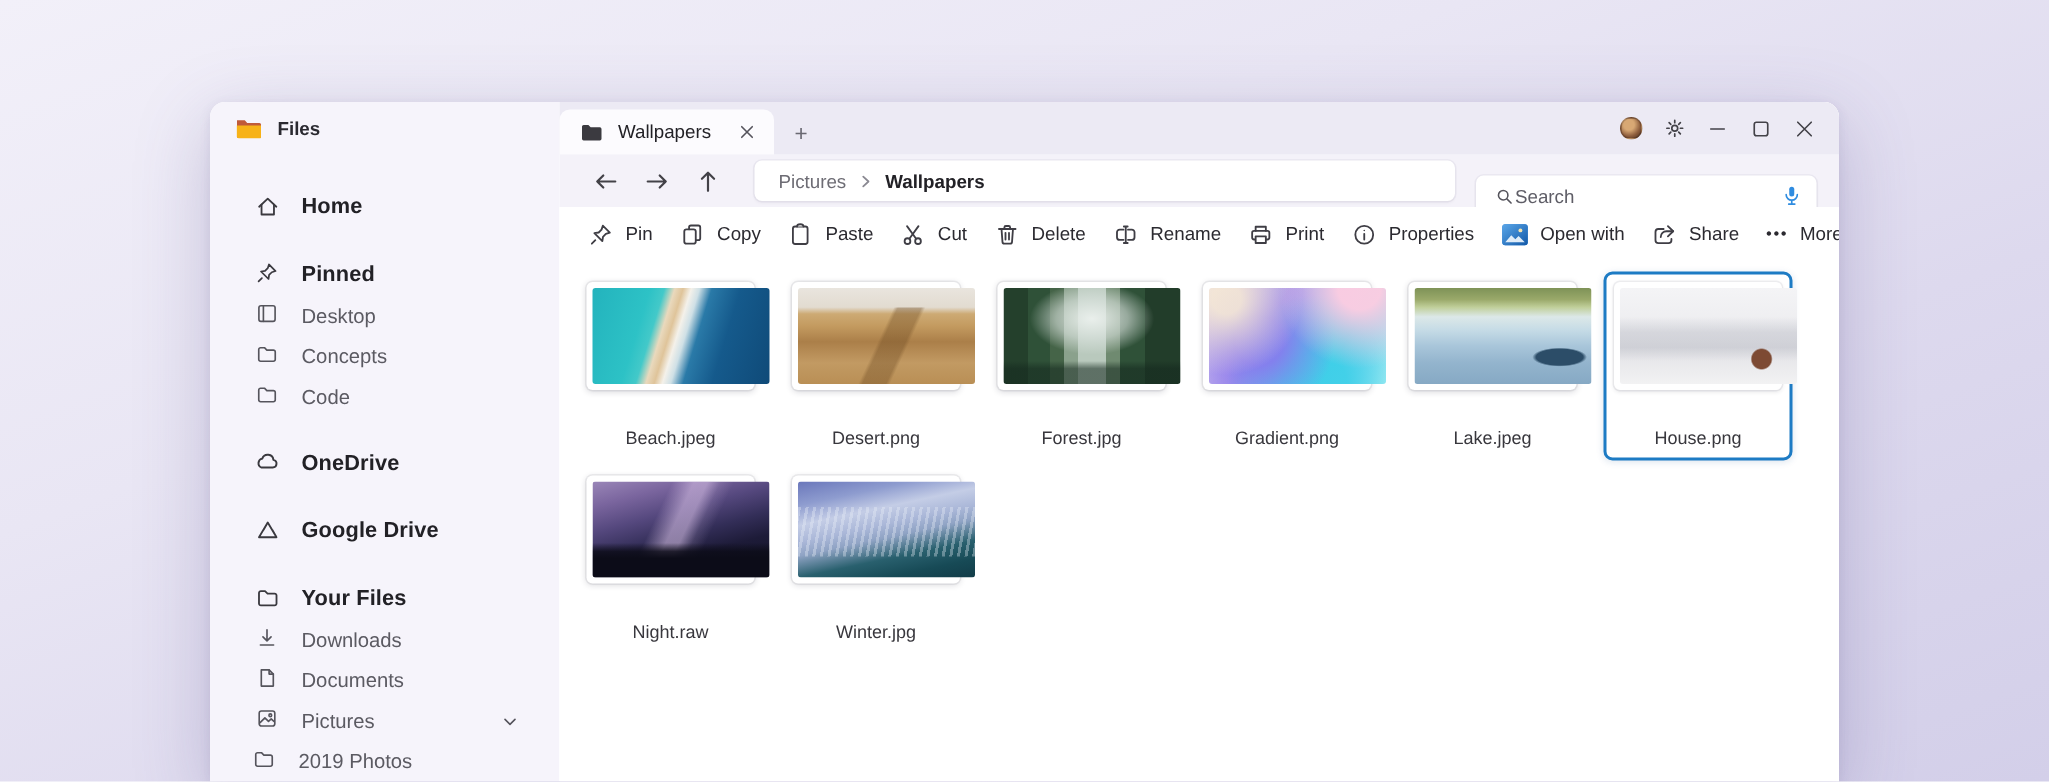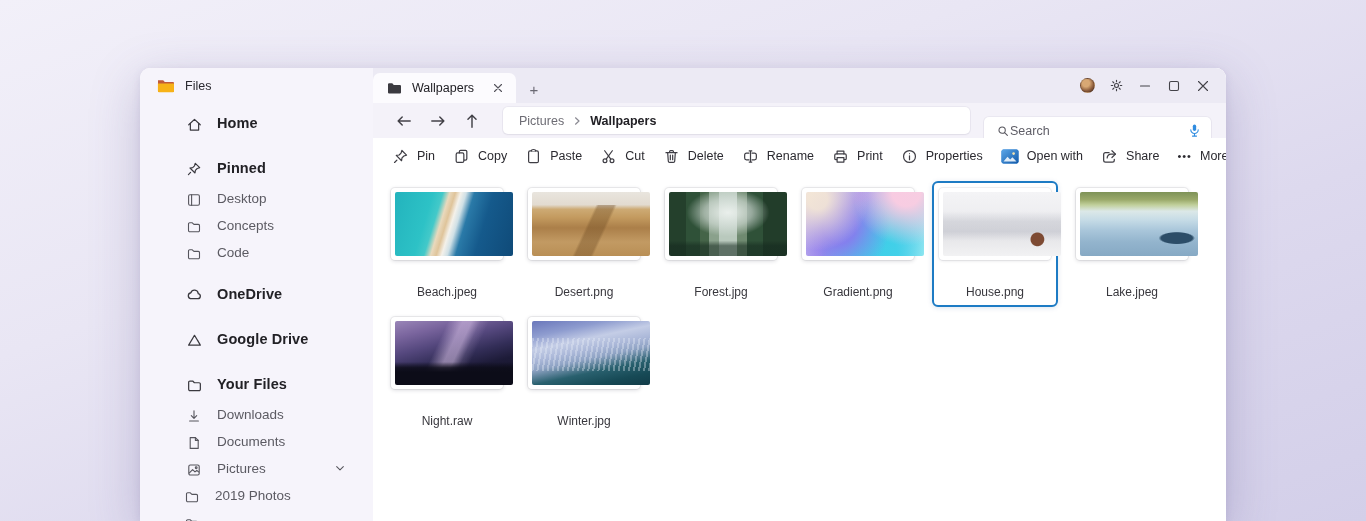--- a/index.html
+++ b/index.html
@@ -11,23 +11,23 @@
   }
   .window {
     position:absolute; left:140px; top:68px; width:1086px; height:453px;
     border-radius:10px 10px 0 0; overflow:hidden; display:flex;
     box-shadow:0 14px 50px rgba(90,80,140,.28), 0 2px 8px rgba(90,80,140,.12);
     background:#fff;
   }
   
   .sidebar { width:233px; flex:0 0 233px; background:#f6f4fb; padding-top:0; }
   .app-title { height:35px; display:flex; align-items:center; gap:11px; padding-left:17px; }
-  .app-title-label { font-size:12.5px; color:#2a2930; }
+  .app-title-label { font-size:12.5px; color:#2a2930;font-weight:bold; }
   .side-list { padding-top:12px; }
-  .side-item { display:flex; align-items:flex-start; gap:14px; padding-left:29px; height:27px; cursor:pointer;margin-left:16px; }
+  .side-item { display:flex; align-items:flex-end; gap:14px; padding-left:29px; height:27px; cursor:pointer; }
   .side-item.strong { height:31px; }
   .side-item.strong .side-label { font-size:14.5px; color:#222126; font-weight:600; letter-spacing:.1px; }
   .side-item .side-label { font-size:13.5px; color:#5b5a62; }
   .side-item.gap { margin-top:14px; }
   .side-item.indent { padding-left:27px; }
   .side-icon { width:18px; height:18px; display:flex; align-items:center; justify-content:center; flex:0 0 18px; }
   .chevron-right-pad { margin-left:auto; margin-right:26px; display:flex; align-items:center; }
   
   .main { flex:1; display:flex; flex-direction:column; background:#fff; min-width:0; }
   .tabstrip { height:35px; background:#eceaf4; display:flex; align-items:flex-end; position:relative; }
@@ -498,31 +498,31 @@
               <div class="thumb th-forest"></div>
             </div>
           <div class="file-label">Forest.jpg</div>
         </div>
         <div class="file-item">
           <div class="thumb-card">
               <div class="thumb th-gradient"></div>
             </div>
           <div class="file-label">Gradient.png</div>
         </div>
+        <div class="file-item">
+          <div class="thumb-card">
+              <div class="thumb th-lake"></div>
+            </div>
+          <div class="file-label">Lake.jpeg</div>
+        </div>
         <div class="file-item selected">
           <div class="thumb-card">
               <div class="thumb th-house"></div>
             </div>
           <div class="file-label">House.png</div>
-        </div>
-        <div class="file-item">
-          <div class="thumb-card">
-              <div class="thumb th-lake"></div>
-            </div>
-          <div class="file-label">Lake.jpeg</div>
         </div>
         <div class="file-item">
           <div class="thumb-card">
               <div class="thumb th-night"></div>
             </div>
           <div class="file-label">Night.raw</div>
         </div>
         <div class="file-item">
           <div class="thumb-card">
               <div class="thumb th-winter"></div>

